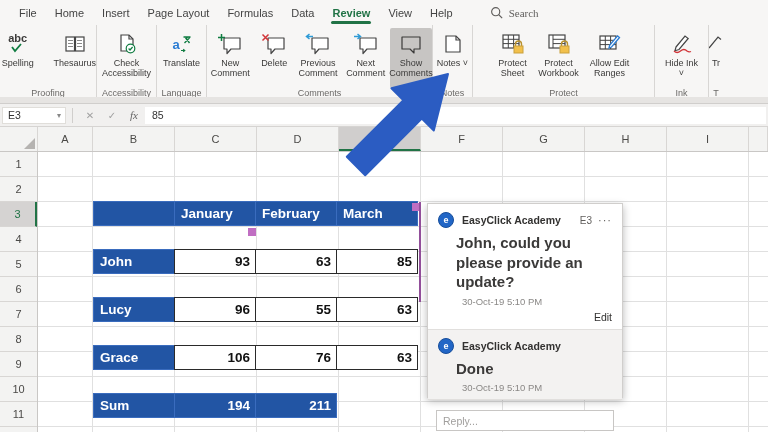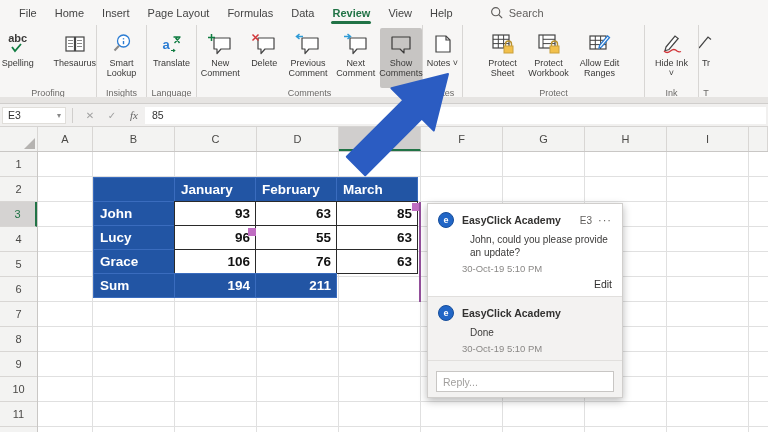--- a/index.html
+++ b/index.html
@@ -5,21 +5,21 @@
   * { margin:0; padding:0; box-sizing:border-box; }
   html,body { width:768px; height:432px; overflow:hidden; }
   body { font-family:"Liberation Sans", sans-serif; background:#fff; }
   .screen { position:relative; width:768px; height:432px; background:#fff; overflow:hidden; }
 
   
   .tabs { position:absolute; left:0; top:0; width:768px; height:25px; background:#f7f6f5; display:flex; align-items:center; padding-left:10px; }
   .tab { font-size:11px; color:#444; padding:0 9px; height:25px; display:flex; align-items:center; cursor:default; position:relative; }
   .tab.active { color:#217346; font-weight:bold;text-align:center; }
   .tab.active::after { content:""; position:absolute; left:8px; right:8px; bottom:1px; height:3px; background:#217346; border-radius:2px; }
-  .search { display:flex; align-items:center; gap:6px; margin-left:28px; font-size:11px; color:#605e5c; }
+  .search { display:flex; align-items:center; gap:6px; margin-left:28px; font-size:11px; color:#605e5c;font-family:Liberation Serif, serif; }
 
   
   .ribbon { position:absolute; left:0; top:25px; width:768px; height:72px; background:#f7f6f5; display:flex; }
   .grp { height:72px; display:flex; flex-direction:column; border-right:1px solid #d8d6d4; }
   .grp:last-child { border-right:none; }
   .btns { flex:1; display:flex; justify-content:center; align-items:flex-start; padding-top:3px; }
   .btn { display:flex; flex-direction:column; align-items:center; height:60px; padding-top:2px; }
   .ic { height:28px; display:flex; align-items:center; justify-content:center; }
   .lbl { font-size:9px; line-height:1.15; color:#3b3a39; text-align:center; }
   .btn.hl { background:#c7c5c3; border-radius:2px; }
@@ -47,21 +47,21 @@
   
   .sheet { position:absolute; left:0; top:152px; width:768px; height:280px; background:#fff;
            background-image:repeating-linear-gradient(to bottom, transparent 0 24px, #e0e0e0 24px 25px); }
   .vline { position:absolute; top:0; bottom:0; width:1px; background:#e0e0e0; }
   .rowhdr { position:absolute; left:0; top:0; width:38px; bottom:0; background:#f3f3f2; border-right:1px solid #c9c7c5; }
   .rh { position:absolute; left:0; width:37px; height:25px; border-bottom:1px solid #d8d6d4; font-size:11px; color:#4a4947; display:flex; align-items:center; justify-content:center; }
   .rh.sel { background:#d5d3d2; border-right:2px solid #217346; color:#217346; }
 
   
   .dtable { position:absolute; left:93px; top:25px; width:329px; }
-  .trow { display:flex; }
+  .trow { display:flex;margin-top:24px; }
   .tc { height:25px; font-size:13.5px; font-weight:bold; display:flex; align-items:center; }
   .tc.blue { background:#2255a4; color:#fff; border:1px solid #3a6cbe; }
   .tc.name { width:82px; padding-left:6px; }
   .tc.val { width:82px; justify-content:flex-end; padding-right:5px; background:#fff; color:#111; border:1px solid #2a2a2a; }
   .tc.hdr { justify-content:flex-start; padding-left:6px; }
   .trow .tc + .tc { margin-left:-1px; }
   .trow + .trow .tc { margin-top:-1px; }
 
   .marker { position:absolute; width:8px; height:8px; background:#c06ec2; }
   .pline { position:absolute; width:2px; background:#94509c; }
@@ -72,21 +72,21 @@
   
   .cpane { position:absolute; left:427px; top:51px; width:196px; height:195px; background:#f3f2f1; border:1px solid #d0cecc; box-shadow:0 3px 8px rgba(0,0,0,.28); z-index:20; display:flex; flex-direction:column; }
   .cth { padding:8px 10px 6px 10px; }
   .cth.first { background:#fff; border-bottom:1px solid #e1dfdd; }
   .cth.second { background:#f3f2f1; border-bottom:1px solid #e1dfdd; }
   .crow { display:flex; align-items:center; }
   .avatar { width:16px; height:16px; border-radius:50%; background:#2166c6; color:#fff; font-size:9px; font-weight:bold; display:flex; align-items:center; justify-content:center; border:1px solid #174e9b; }
   .cname { font-size:10.5px; font-weight:bold; color:#323130; margin-left:8px; flex:1; }
   .ccell { font-size:10px; color:#605e5c; margin-right:6px; }
   .cdots { font-size:11px; color:#605e5c; letter-spacing:1px; }
-  .cbody { font-size:10px; color:#3b3a39; margin:5px 0 0 32px; line-height:1.3; }
+  .cbody { font-size:15px; color:#3b3a39; margin:5px 0 0 18px; line-height:1.3;font-weight:bold; }
   .cdate { font-size:9.5px; color:#8a8886; margin:4px 0 0 24px; }
   .cedit { font-size:10.5px; color:#323130; text-align:right; margin-top:4px; }
   .creply { flex:1; display:flex; align-items:flex-start; padding:10px 8px; }
   .rinput { width:100%; height:21px; background:#fff; border:1px solid #c8c6c4; font-size:10.5px; color:#605e5c; padding:0 6px; font-family:"Liberation Sans", sans-serif; outline:none; }
   .rinput::placeholder { color:#a19f9d; }
 
   svg { display:block; }
 </style>
 </head>
 <body>
@@ -141,37 +141,37 @@
                 <line x1="14" y1="9.5" x2="19" y2="9.5" stroke="#888" stroke-width="1"></line>
                 <line x1="14" y1="12.5" x2="19" y2="12.5" stroke="#888" stroke-width="1"></line>
             </svg>
           </div>
           <div class="lbl">Thesaurus</div>
         </div>
       </div>
       <div class="glbl">Proofing</div>
     </div>
 
-
-    <div class="grp" style="width:50px">
+    <div class="grp" style="width:60px">
       <div class="btns">
-        <div class="btn" style="width:46px">
+        <div class="btn" style="width:56px">
           <div class="ic">
             <svg width="22" height="22" viewBox="0 0 22 22">
-              <circle cx="12.5" cy="8" r="6" fill="#fff" stroke="#2b7cd3" stroke-width="1.3"></circle>
-              <line x1="12.5" y1="5.2" x2="12.5" y2="6.4" stroke="#2b7cd3" stroke-width="1.4"></line>
-              <line x1="12.5" y1="8" x2="12.5" y2="11.2" stroke="#2b7cd3" stroke-width="1.4"></line>
-              <line x1="8" y1="12.7" x2="3.5" y2="17.5" stroke="#8a8886" stroke-width="2"></line>
-            </svg>
-          </div>
-          <div class="lbl">Smart Lookup</div>
-        </div>
-      </div>
-      <div class="glbl">Insights</div>
-    </div>
+              <path d="M5 2 h8 l4 4 v12 h-12 z" fill="#fff" stroke="#444" stroke-width="1.2"></path>
+              <path d="M13 2 v4 h4" fill="none" stroke="#444" stroke-width="1.2"></path>
+              <circle cx="14.5" cy="15.5" r="4.3" fill="#fff" stroke="#107c41" stroke-width="1.2"></circle>
+              <path d="M12.6 15.5 l1.4 1.5 l2.6 -3" fill="none" stroke="#107c41" stroke-width="1.2"></path>
+            </svg>
+          </div>
+          <div class="lbl">Check Accessibility</div>
+        </div>
+      </div>
+      <div class="glbl">Accessibility</div>
+    </div>
+
 
     <div class="grp" style="width:50px">
       <div class="btns">
         <div class="btn" style="width:46px">
           <div class="ic">
             <svg width="22" height="22" viewBox="0 0 22 22">
               <path d="M12.5 4 h7 M16 4 v1.5 M13.5 10 c1.5-1.5 4.5-4 5.5-6 M18.5 10 c-1-1.5-3-4-4-5" fill="none" stroke="#107c41" stroke-width="1.4"></path>
               <text x="1.5" y="16" fill="#2b7cd3" font-size="13" font-weight="bold" font-family="Liberation Sans, sans-serif">a</text>
               <path d="M10 17.5 l3.5 0 l-1.2 -1.4 M13.5 17.5 l-1.2 1.4" fill="none" stroke="#107c41" stroke-width="1.2"></path>
             </svg>

